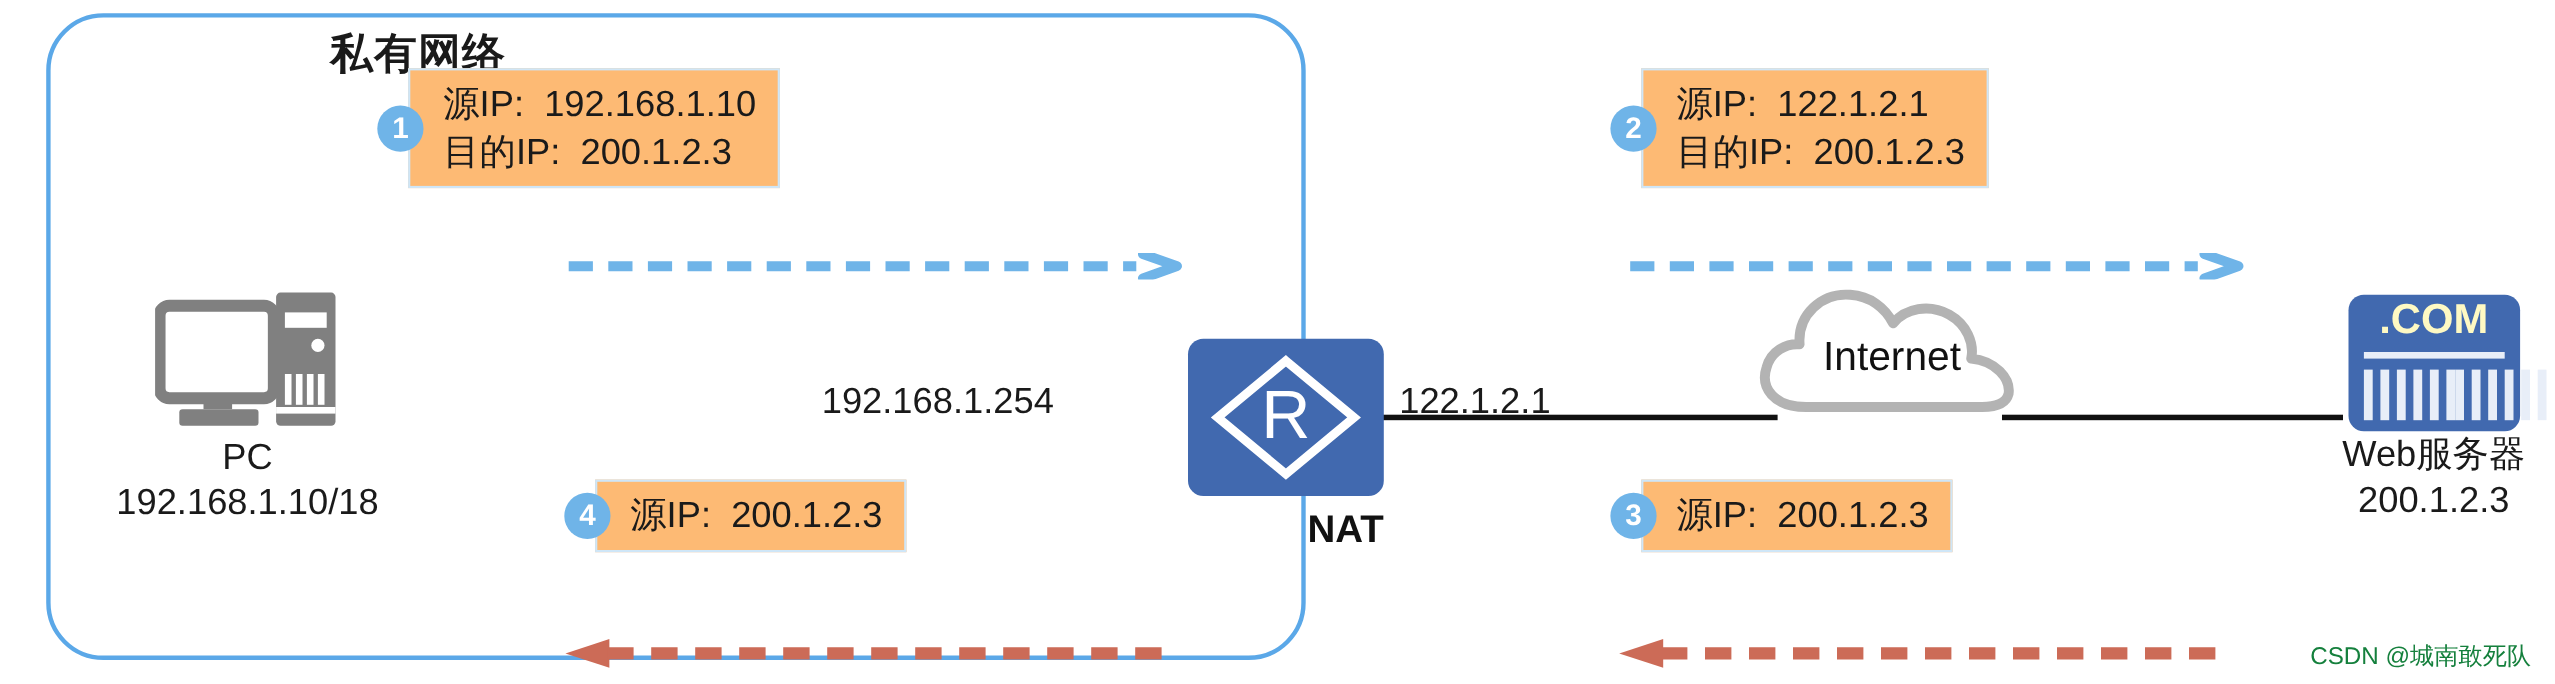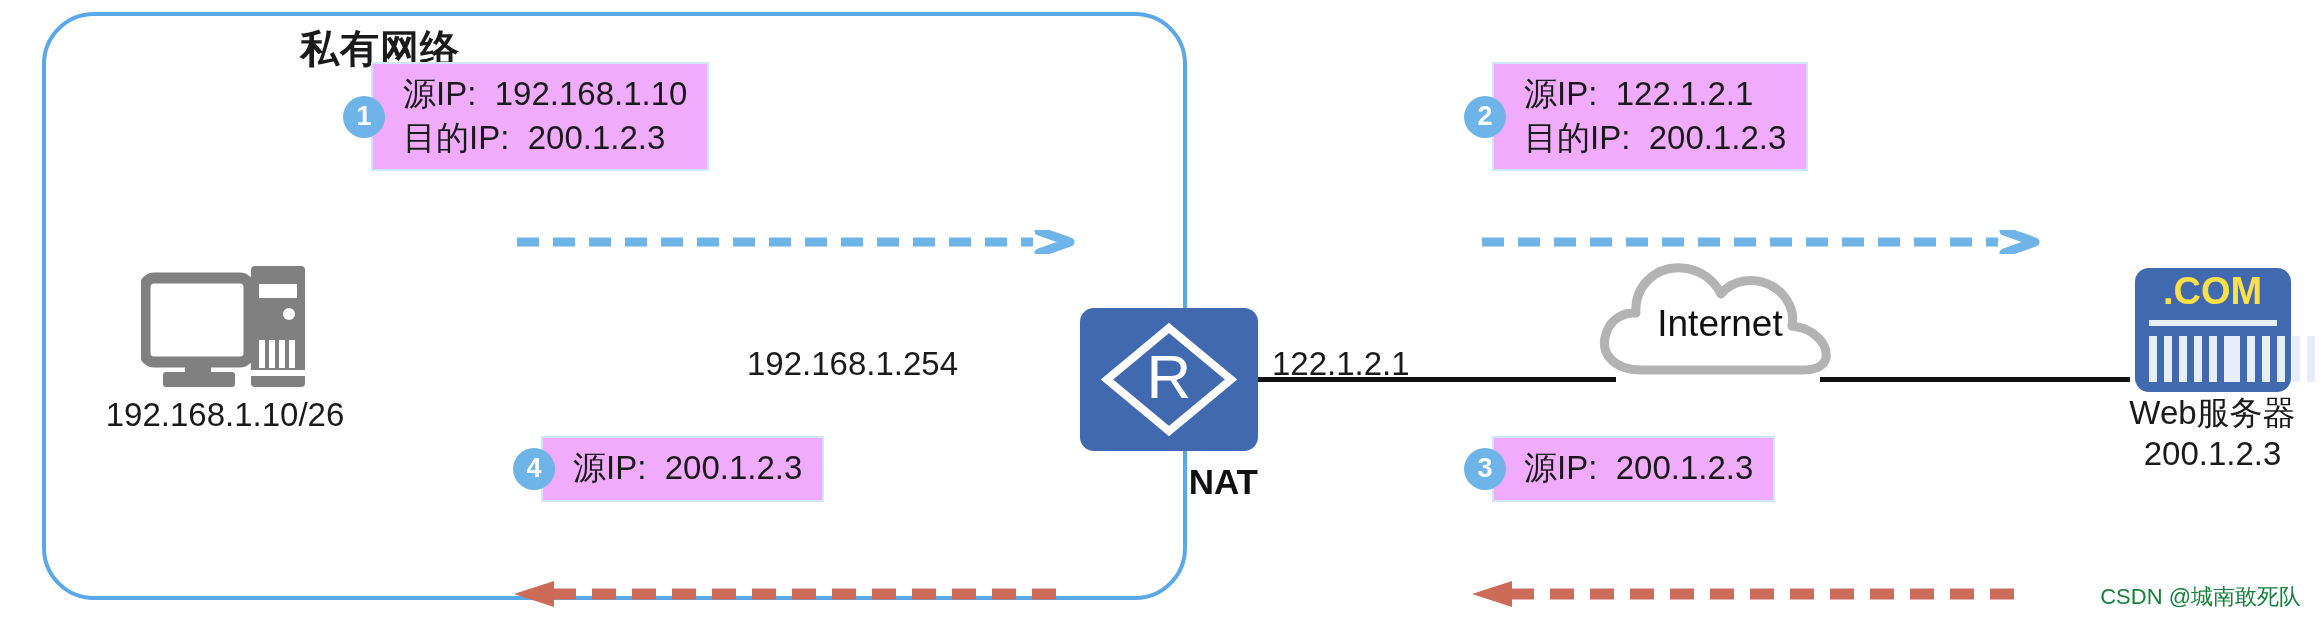--- a/index.html
+++ b/index.html
@@ -57,21 +57,21 @@
     font-weight: bold;
     display: flex;
     align-items: center;
     justify-content: center;
     flex: 0 0 auto;
     margin-right: -14px;
     position: relative;
     z-index: 3;
   }
   .packet-body {
-    background: #f0abfc;
+    background: #fdba74;
     border: 2px solid #CFE6F7;
     padding: 8px 20px 10px 30px;
     position: relative;
     z-index: 2;
   }
   .packet-line {
     font-size: 33px;
     color: #1a1a1a;
     line-height: 1.32;
     white-space: nowrap;
@@ -153,21 +153,21 @@
     width: 156px; height: 124px;
     background: #4169AF;
     border-radius: 14px;
     margin: 0 auto;
     position: relative;
   }
   .server-com {
     position: absolute;
     top: 2px; left: 0; right: 0;
     text-align: center;
-    color: #fde047;
+    color: #fef9c3;
     font-size: 38px;
     font-weight: bold;
     letter-spacing: 0px;
   }
   .server-rule {
     position: absolute;
     left: 14px; right: 14px; top: 52px;
     height: 6px;
     background: #E8EEF8;
   }
@@ -294,21 +294,22 @@
         <circle cx="148" cy="52" r="6" fill="#ffffff"></circle>
 
         <rect x="118" y="78" width="6" height="28" fill="#ffffff"></rect>
         <rect x="128" y="78" width="6" height="28" fill="#ffffff"></rect>
         <rect x="138" y="78" width="6" height="28" fill="#ffffff"></rect>
         <rect x="148" y="78" width="6" height="28" fill="#ffffff"></rect>
 
         <rect x="110" y="108" width="54" height="6" fill="#ffffff"></rect>
       </svg>
     </div>
-    <div class="node-caption">192.168.1.10/26</div>
+    <div class="node-caption">PC</div>
+    <div class="node-caption">192.168.1.10/18</div>
   </div>
 
   <div class="router-box">
     <svg width="178" height="143" viewBox="0 0 178 143">
       <polygon points="89,20 151,71.5 89,123 27,71.5" fill="none" stroke="#ffffff" stroke-width="8"></polygon>
       <text x="89" y="90" text-anchor="middle" font-family="Liberation Sans, sans-serif" font-size="62" fill="#ffffff">R</text>
     </svg>
   </div>
   <div class="router-label">NAT</div>
   <div class="ip-label" style="left:747px; top:345px;">192.168.1.254</div>

